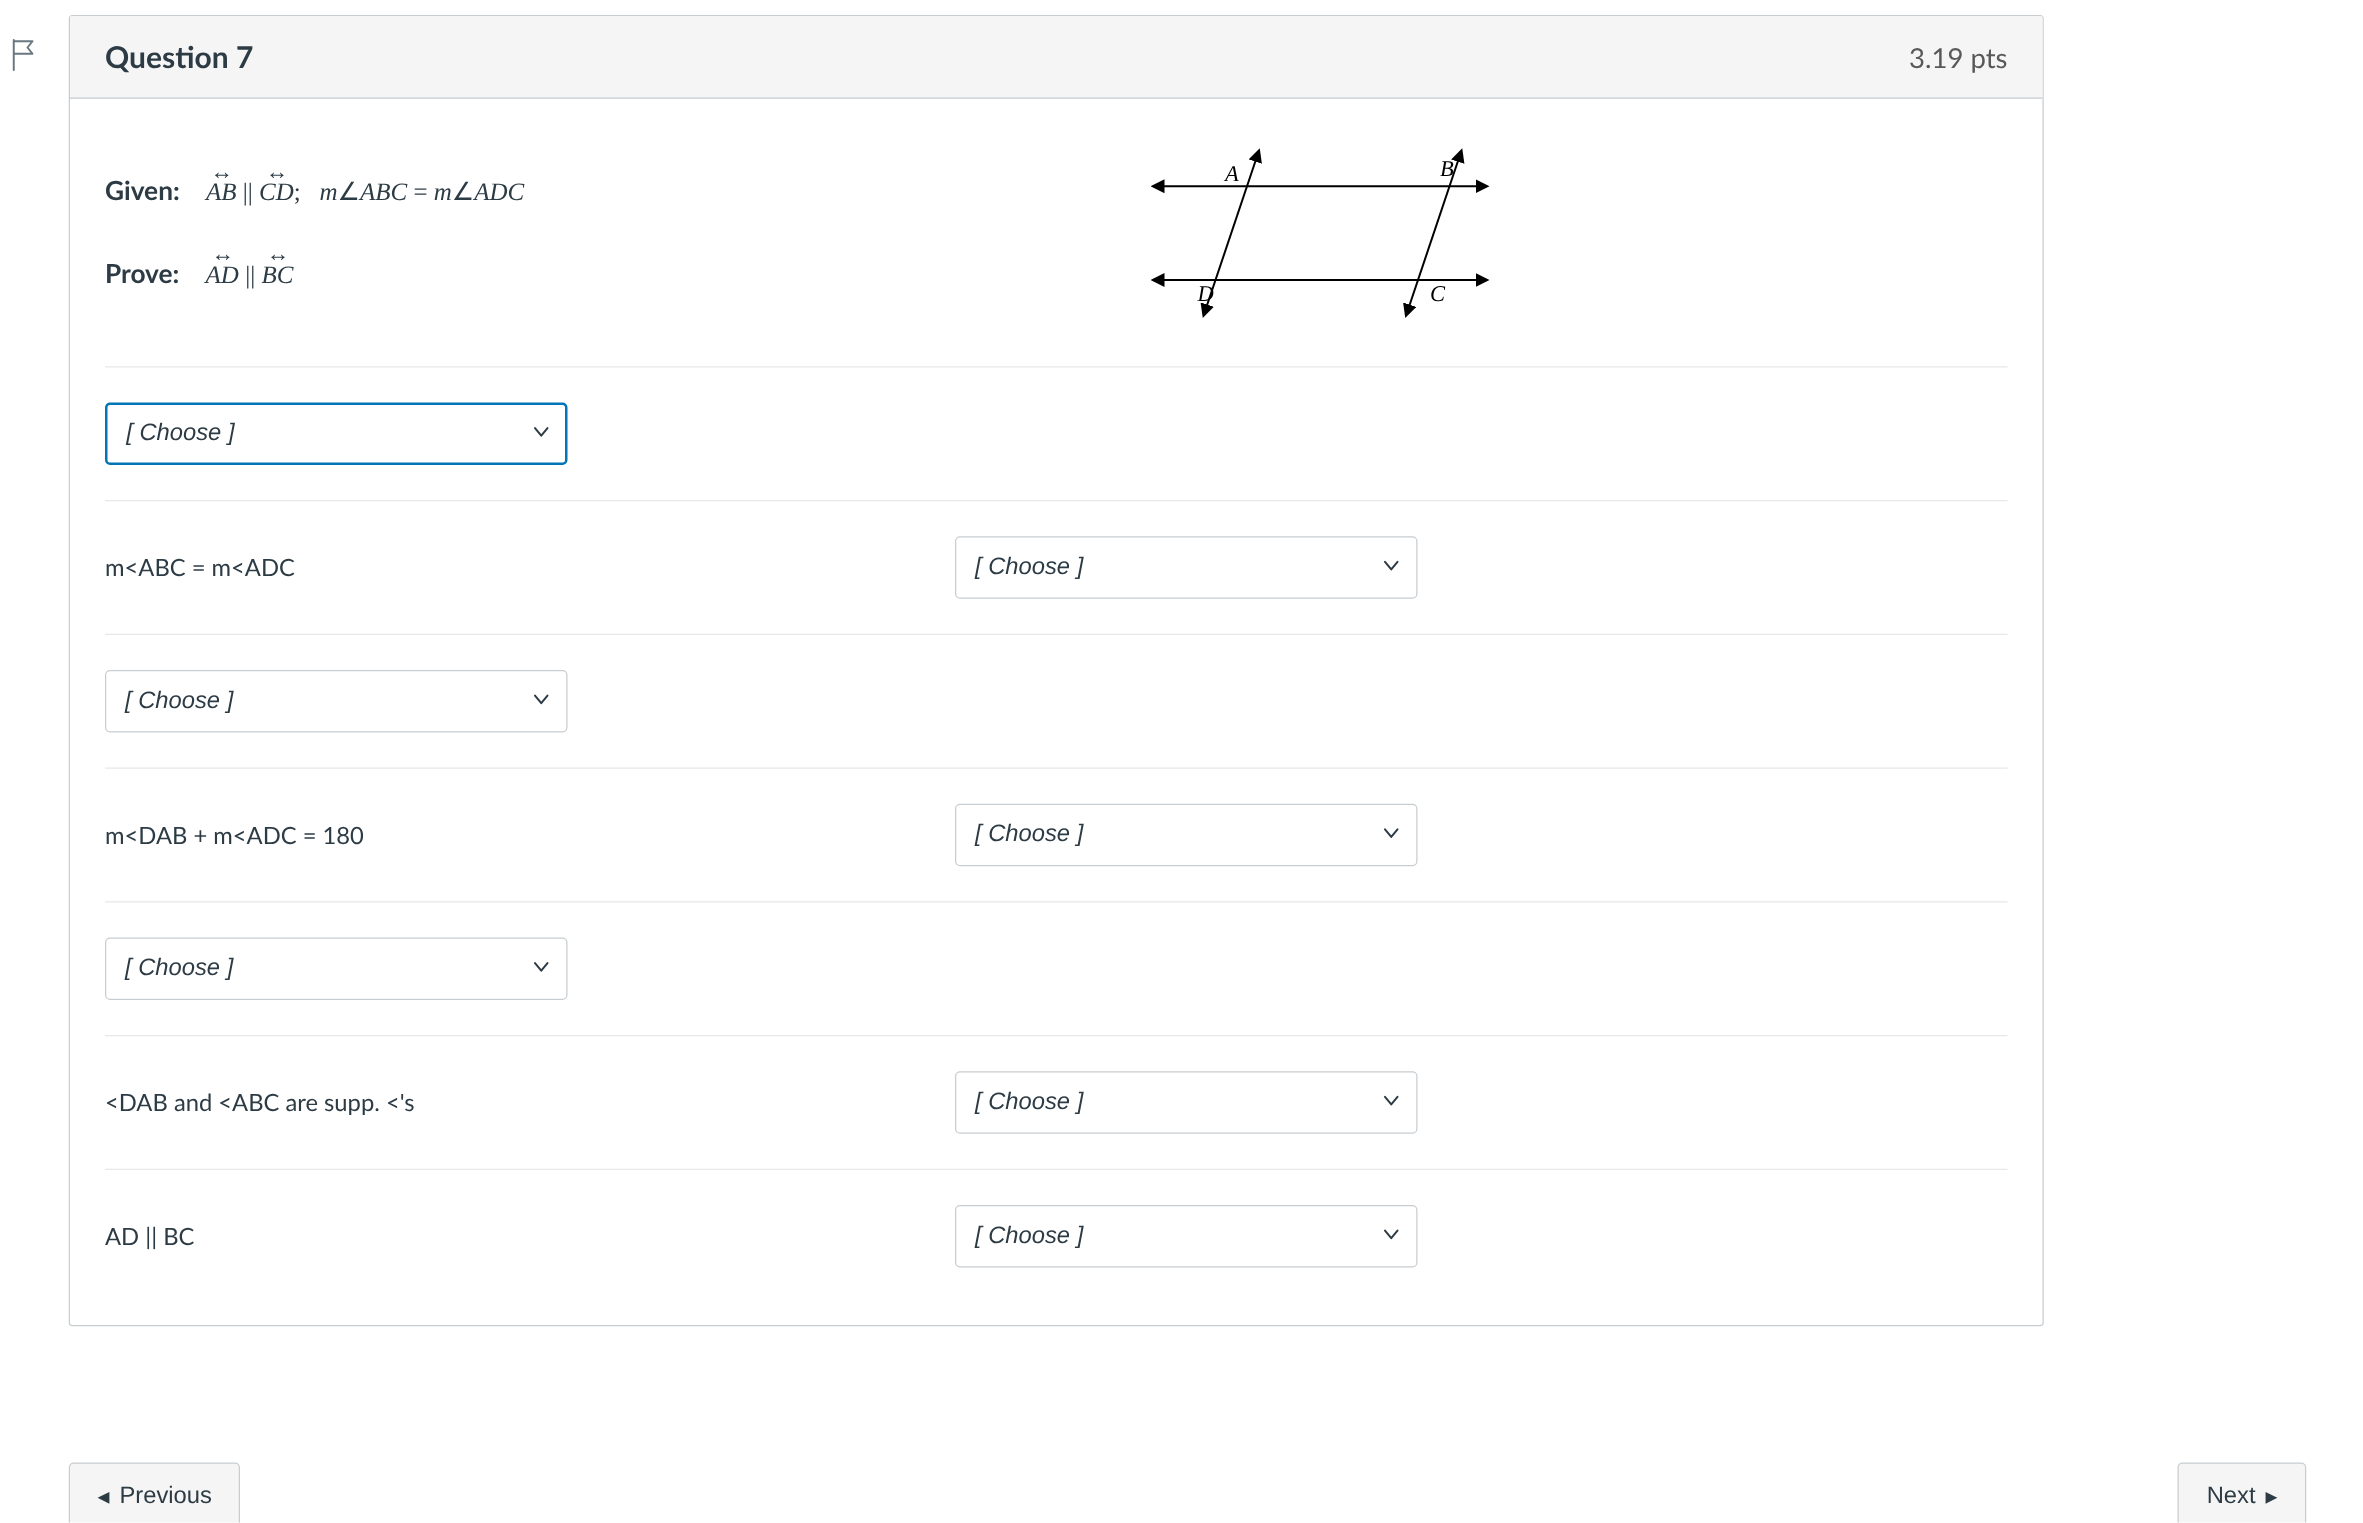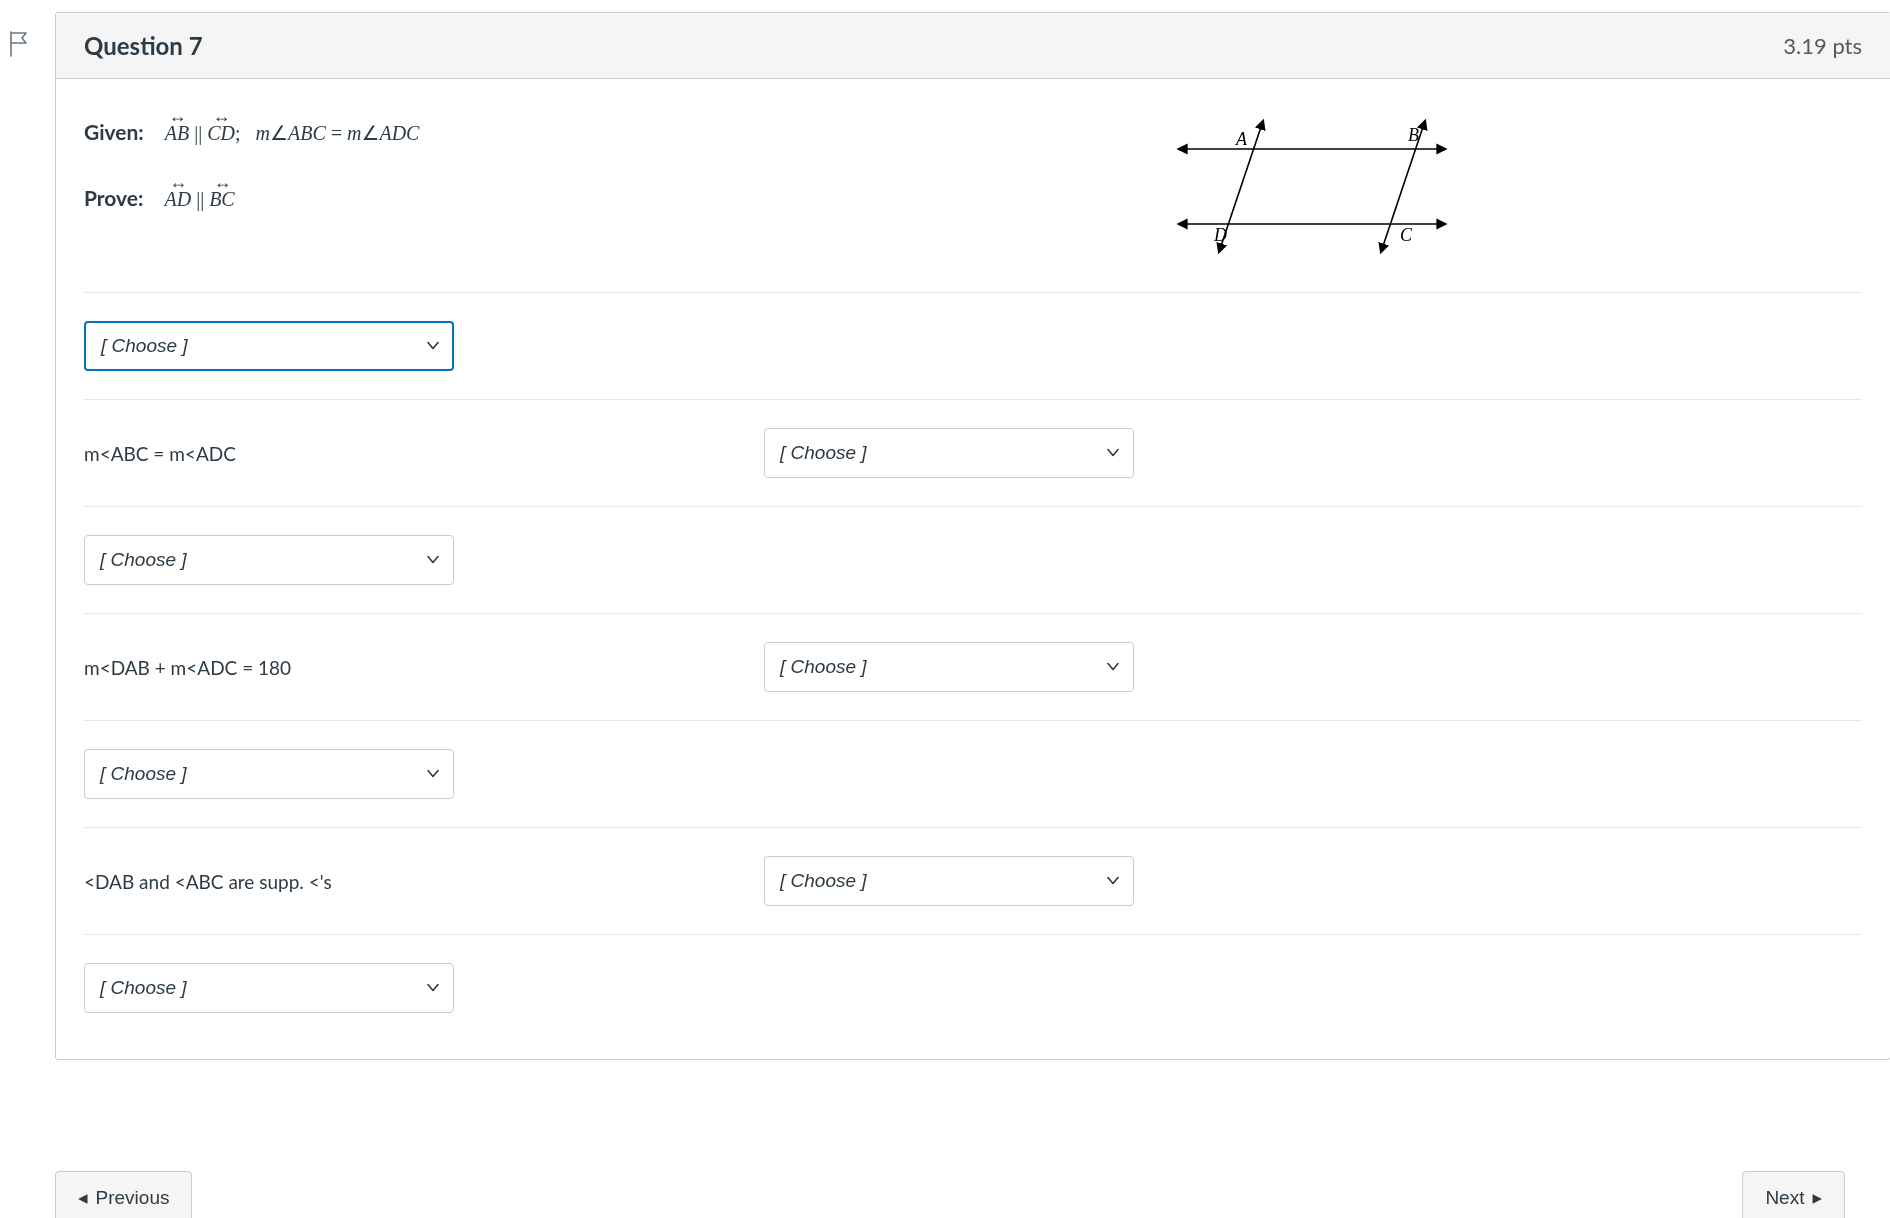--- a/index.html
+++ b/index.html
@@ -22,21 +22,21 @@
     top: 30px;
     left: 8px;
     width: 22px;
     height: 26px;
   }
   .flag-icon svg { display: block; }
   .question-card {
     position: absolute;
     top: 12px;
     left: 55px;
-    width: 1836px;
+    width: 1580px;
     border: 1px solid #c7cdd1;
     border-radius: 3px;
     background: #fff;
   }
   .question-header {
     display: flex;
     justify-content: space-between;
     align-items: center;
     background: #f5f5f5;
     border-bottom: 1px solid #c7cdd1;
@@ -49,21 +49,21 @@
   .question-header .pts {
     font-size: 22px;
     color: #595959;
   }
   .question-body {
     padding: 30px 28px 0 28px;
   }
   .prompt-area {
     display: flex;
     justify-content: space-between;
-    align-items: flex-start;
+    align-items: center;
   }
   .prompt-text {
     font-size: 20px;
     line-height: 2.2;
     font-family: Georgia, "Times New Roman", serif;
   }
   .prompt-text .label {
     font-weight: 700;
     font-family: "Lato", "Helvetica Neue", Helvetica, Arial, sans-serif;
     font-size: 21px;
@@ -230,20 +230,21 @@
                   <path d="M2 4 l5 6 l5 -6" fill="none" stroke="#2d3b45" stroke-width="1.6" stroke-linecap="round" stroke-linejoin="round"></path>
                 </svg></span></div>
           </div>
           <div class="row">
             <div class="statement">&lt;DAB and &lt;ABC are supp. &lt;'s</div>
             <div class="select-wrap"><button type="button" class="select" style="text-align: left;">[ Choose ]</button><span class="chev"><svg width="14" height="14" viewBox="0 0 14 14">
                   <path d="M2 4 l5 6 l5 -6" fill="none" stroke="#2d3b45" stroke-width="1.6" stroke-linecap="round" stroke-linejoin="round"></path>
                 </svg></span></div>
           </div>
           <div class="row">
+            <div class="statement">AD || BC</div>
             <div class="select-wrap"><button type="button" class="select" style="text-align: left;">[ Choose ]</button><span class="chev"><svg width="14" height="14" viewBox="0 0 14 14">
                   <path d="M2 4 l5 6 l5 -6" fill="none" stroke="#2d3b45" stroke-width="1.6" stroke-linecap="round" stroke-linejoin="round"></path>
                 </svg></span></div>
           </div>
         </div>
 
     </div>
   </div>
 
   <div class="nav-buttons">

